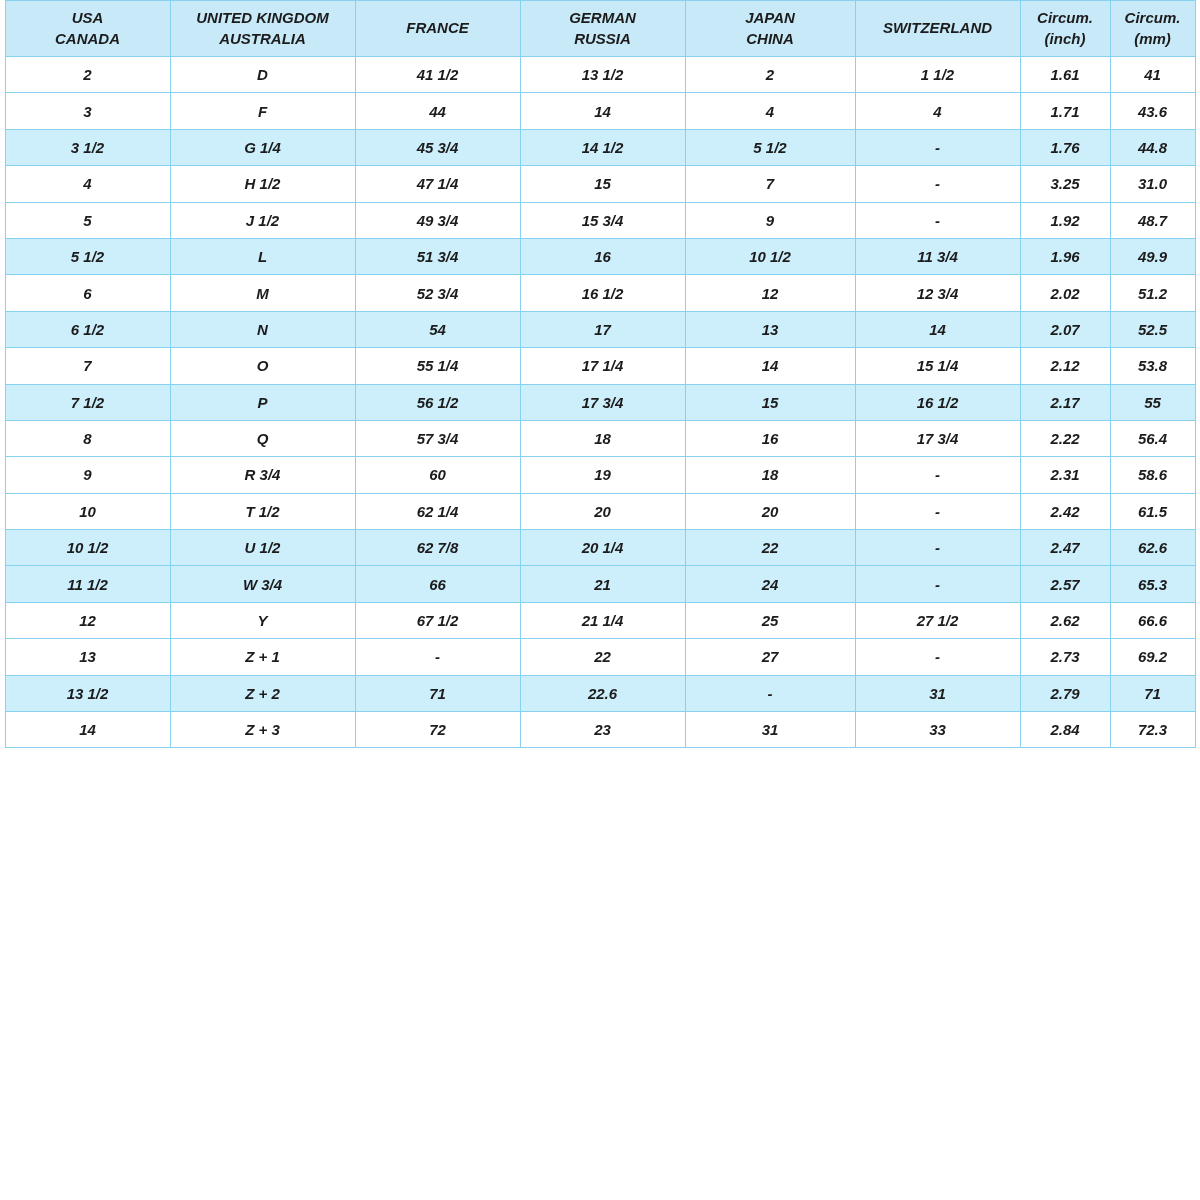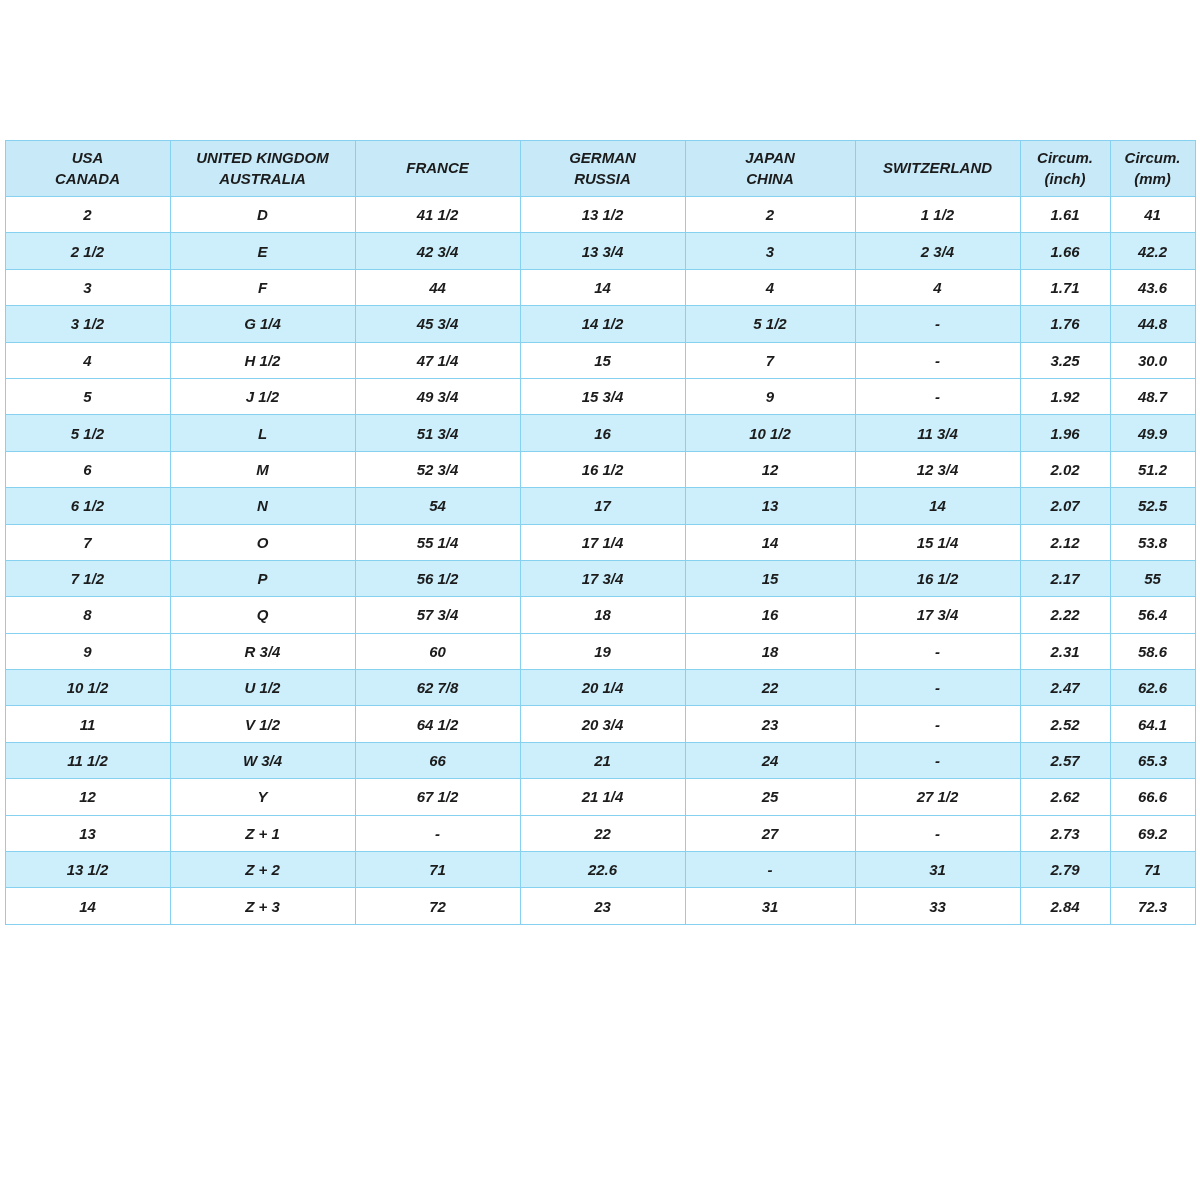--- a/index.html
+++ b/index.html
@@ -6,21 +6,20 @@
     margin: 0;
     padding: 0;
     background: #ffffff;
   }
   body {
     width: 1200px;
     height: 1200px;
     font-family: "Liberation Sans", sans-serif;
   }
   .table-wrap {
-    padding-top: 140px;
   }
   table.size-table {
     border-collapse: collapse;
     table-layout: fixed;
     width: 1190px;
     margin: 0 auto;
     background: #ffffff;
   }
   table.size-table th,
   table.size-table td {
@@ -85,30 +84,20 @@
         <tr>
           <td>2</td>
           <td>D</td>
           <td>41 1/2</td>
           <td>13 1/2</td>
           <td>2</td>
           <td>1 1/2</td>
           <td>1.61</td>
           <td>41</td>
         </tr>
-        <tr class="alt">
-          <td>2 1/2</td>
-          <td>E</td>
-          <td>42 3/4</td>
-          <td>13 3/4</td>
-          <td>3</td>
-          <td>2 3/4</td>
-          <td>1.66</td>
-          <td>42.2</td>
-        </tr>
         <tr>
           <td>3</td>
           <td>F</td>
           <td>44</td>
           <td>14</td>
           <td>4</td>
           <td>4</td>
           <td>1.71</td>
           <td>43.6</td>
         </tr>
@@ -123,21 +112,21 @@
           <td>44.8</td>
         </tr>
         <tr>
           <td>4</td>
           <td>H 1/2</td>
           <td>47 1/4</td>
           <td>15</td>
           <td>7</td>
           <td>-</td>
           <td>3.25</td>
-          <td>30.0</td>
+          <td>31.0</td>
         </tr>
         <tr>
           <td>5</td>
           <td>J 1/2</td>
           <td>49 3/4</td>
           <td>15 3/4</td>
           <td>9</td>
           <td>-</td>
           <td>1.92</td>
           <td>48.7</td>
@@ -205,39 +194,39 @@
         <tr>
           <td>9</td>
           <td>R 3/4</td>
           <td>60</td>
           <td>19</td>
           <td>18</td>
           <td>-</td>
           <td>2.31</td>
           <td>58.6</td>
         </tr>
+        <tr>
+          <td>10</td>
+          <td>T 1/2</td>
+          <td>62 1/4</td>
+          <td>20</td>
+          <td>20</td>
+          <td>-</td>
+          <td>2.42</td>
+          <td>61.5</td>
+        </tr>
         <tr class="alt">
           <td>10 1/2</td>
           <td>U 1/2</td>
           <td>62 7/8</td>
           <td>20 1/4</td>
           <td>22</td>
           <td>-</td>
           <td>2.47</td>
           <td>62.6</td>
-        </tr>
-        <tr>
-          <td>11</td>
-          <td>V 1/2</td>
-          <td>64 1/2</td>
-          <td>20 3/4</td>
-          <td>23</td>
-          <td>-</td>
-          <td>2.52</td>
-          <td>64.1</td>
         </tr>
         <tr class="alt">
           <td>11 1/2</td>
           <td>W 3/4</td>
           <td>66</td>
           <td>21</td>
           <td>24</td>
           <td>-</td>
           <td>2.57</td>
           <td>65.3</td>

